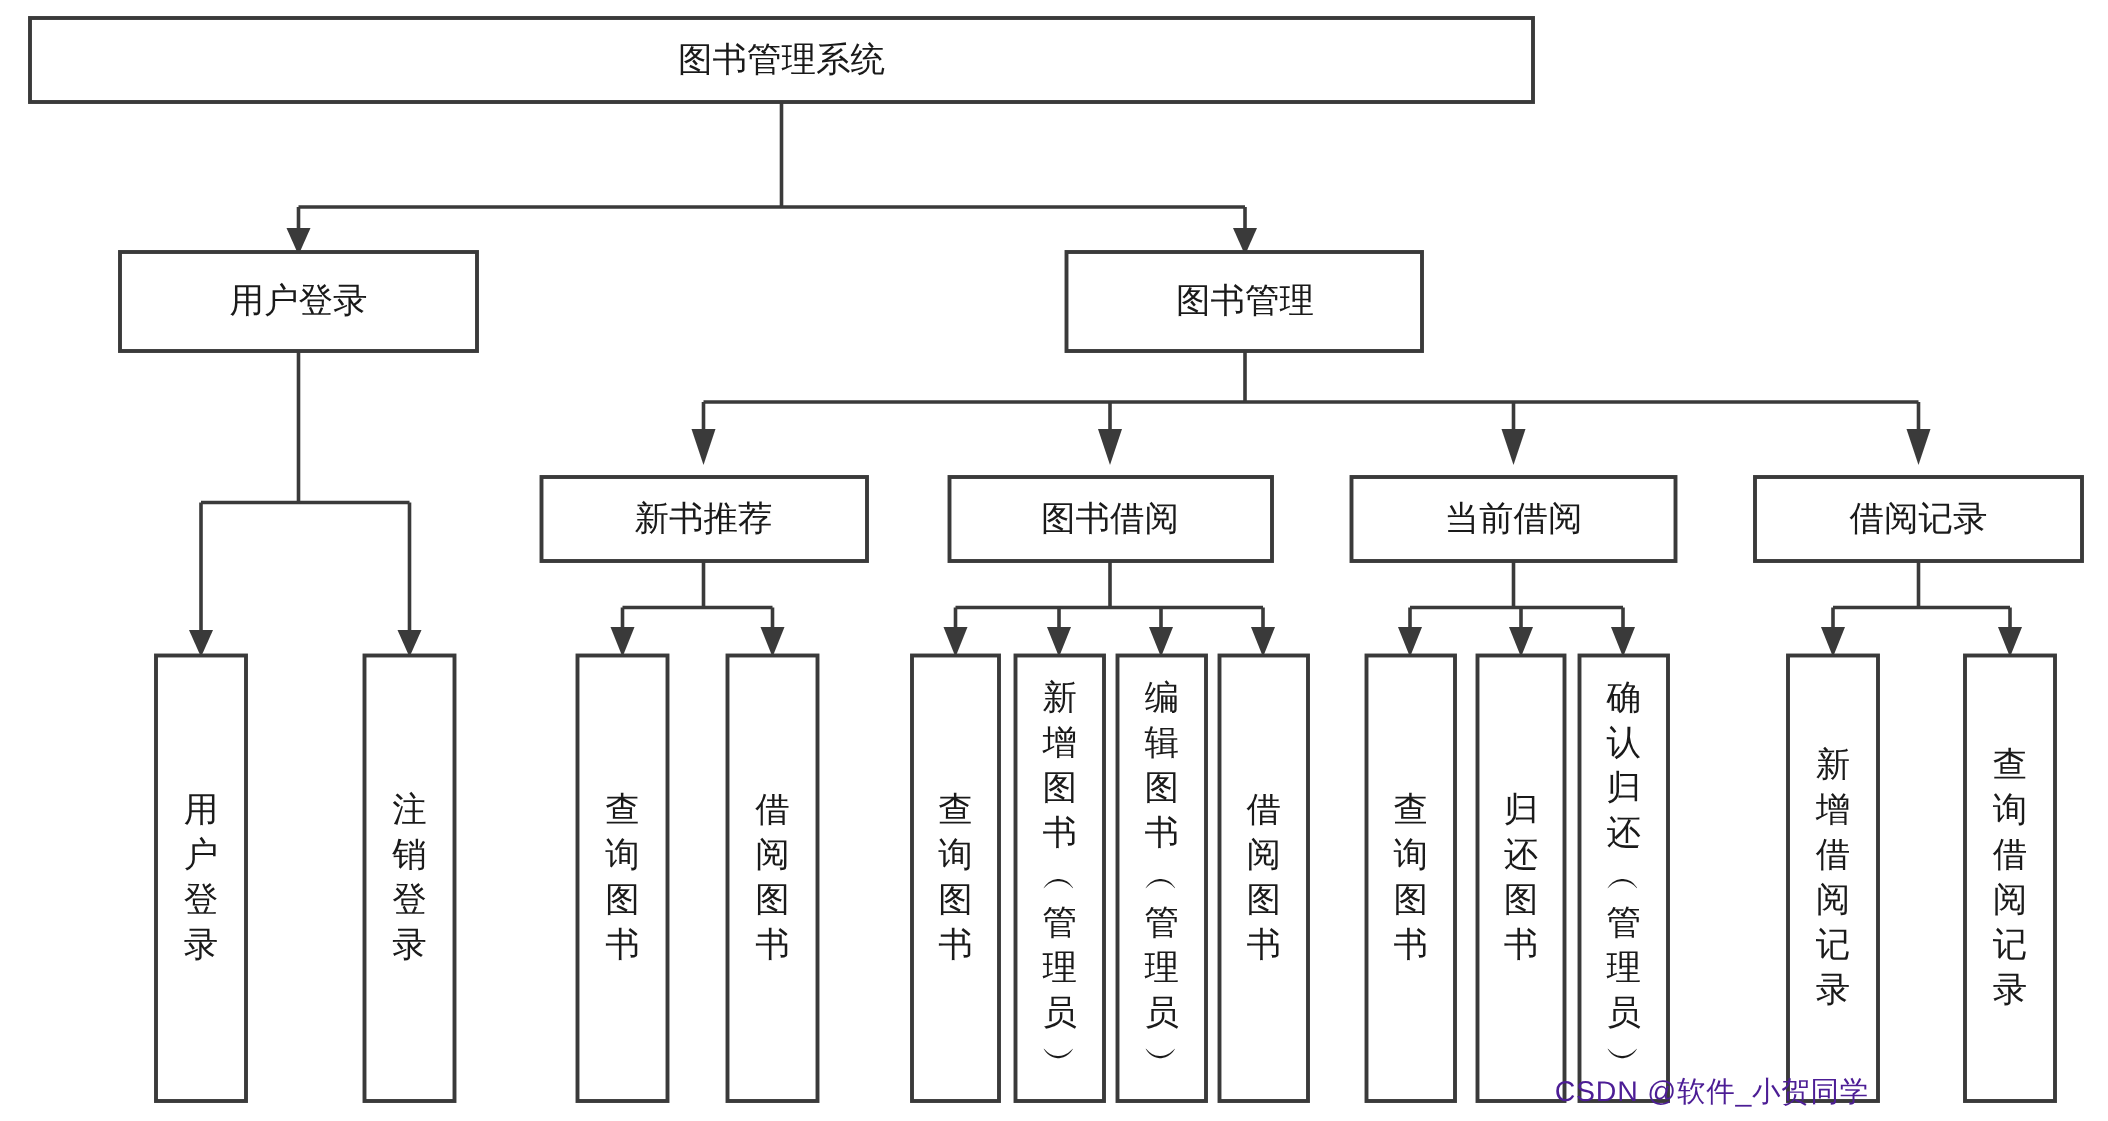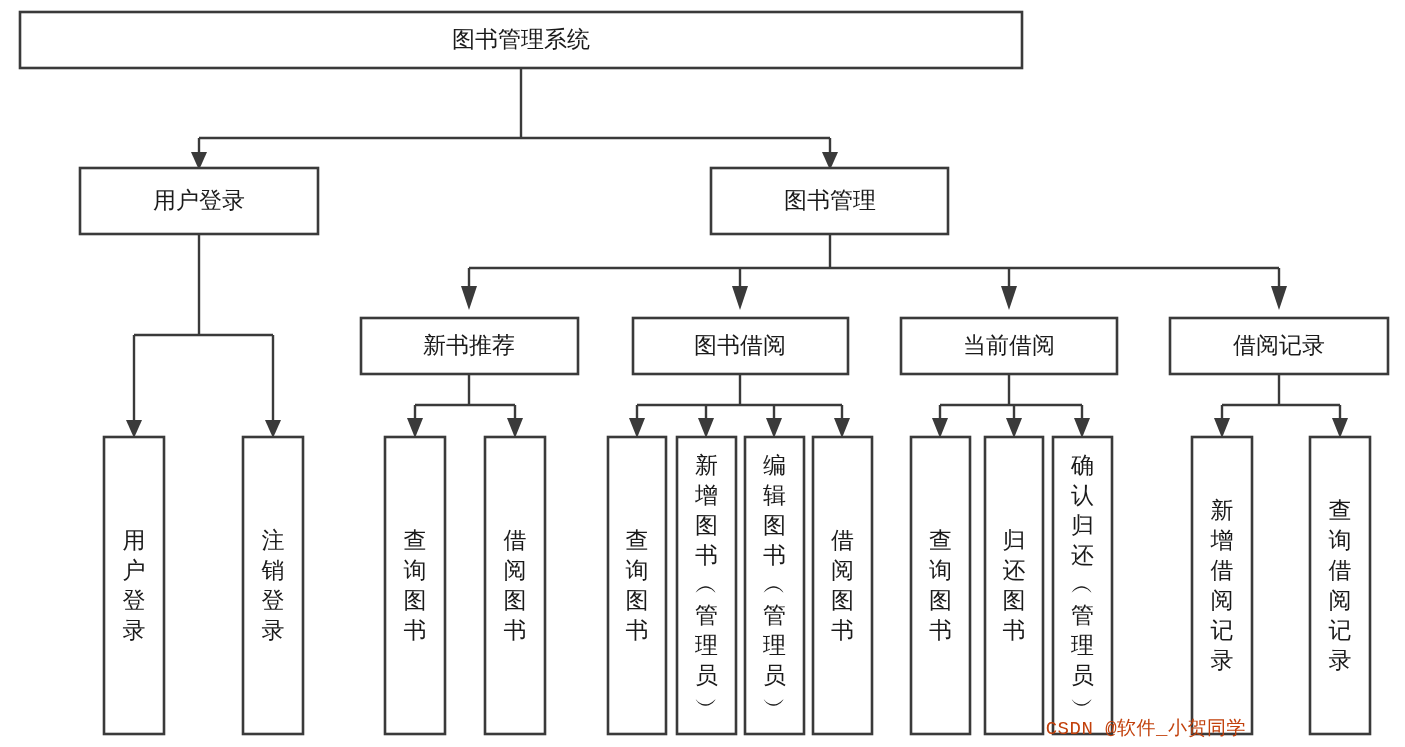--- a/index.html
+++ b/index.html
@@ -51,23 +51,23 @@
   .leaf-label-v {
     font-family: "Liberation Sans", "DejaVu Sans", sans-serif;
     font-size: 23px;
     fill: #1a1a1a;
     text-anchor: middle;
   }
   .watermark {
     position: absolute;
     right: 10px;
     bottom: 6px;
-    font-family: Liberation Mono, monospace;
+    font-family: Liberation Sans, sans-serif;
     font-size: 19px;
-    color: #c2410c;
+    color: #4c1d95;
     letter-spacing: 0.5px;
     white-space: nowrap;
     pointer-events: none;
   }
 </style>
 </head>
 <body>
 
 <div id="diagram-root">
 

